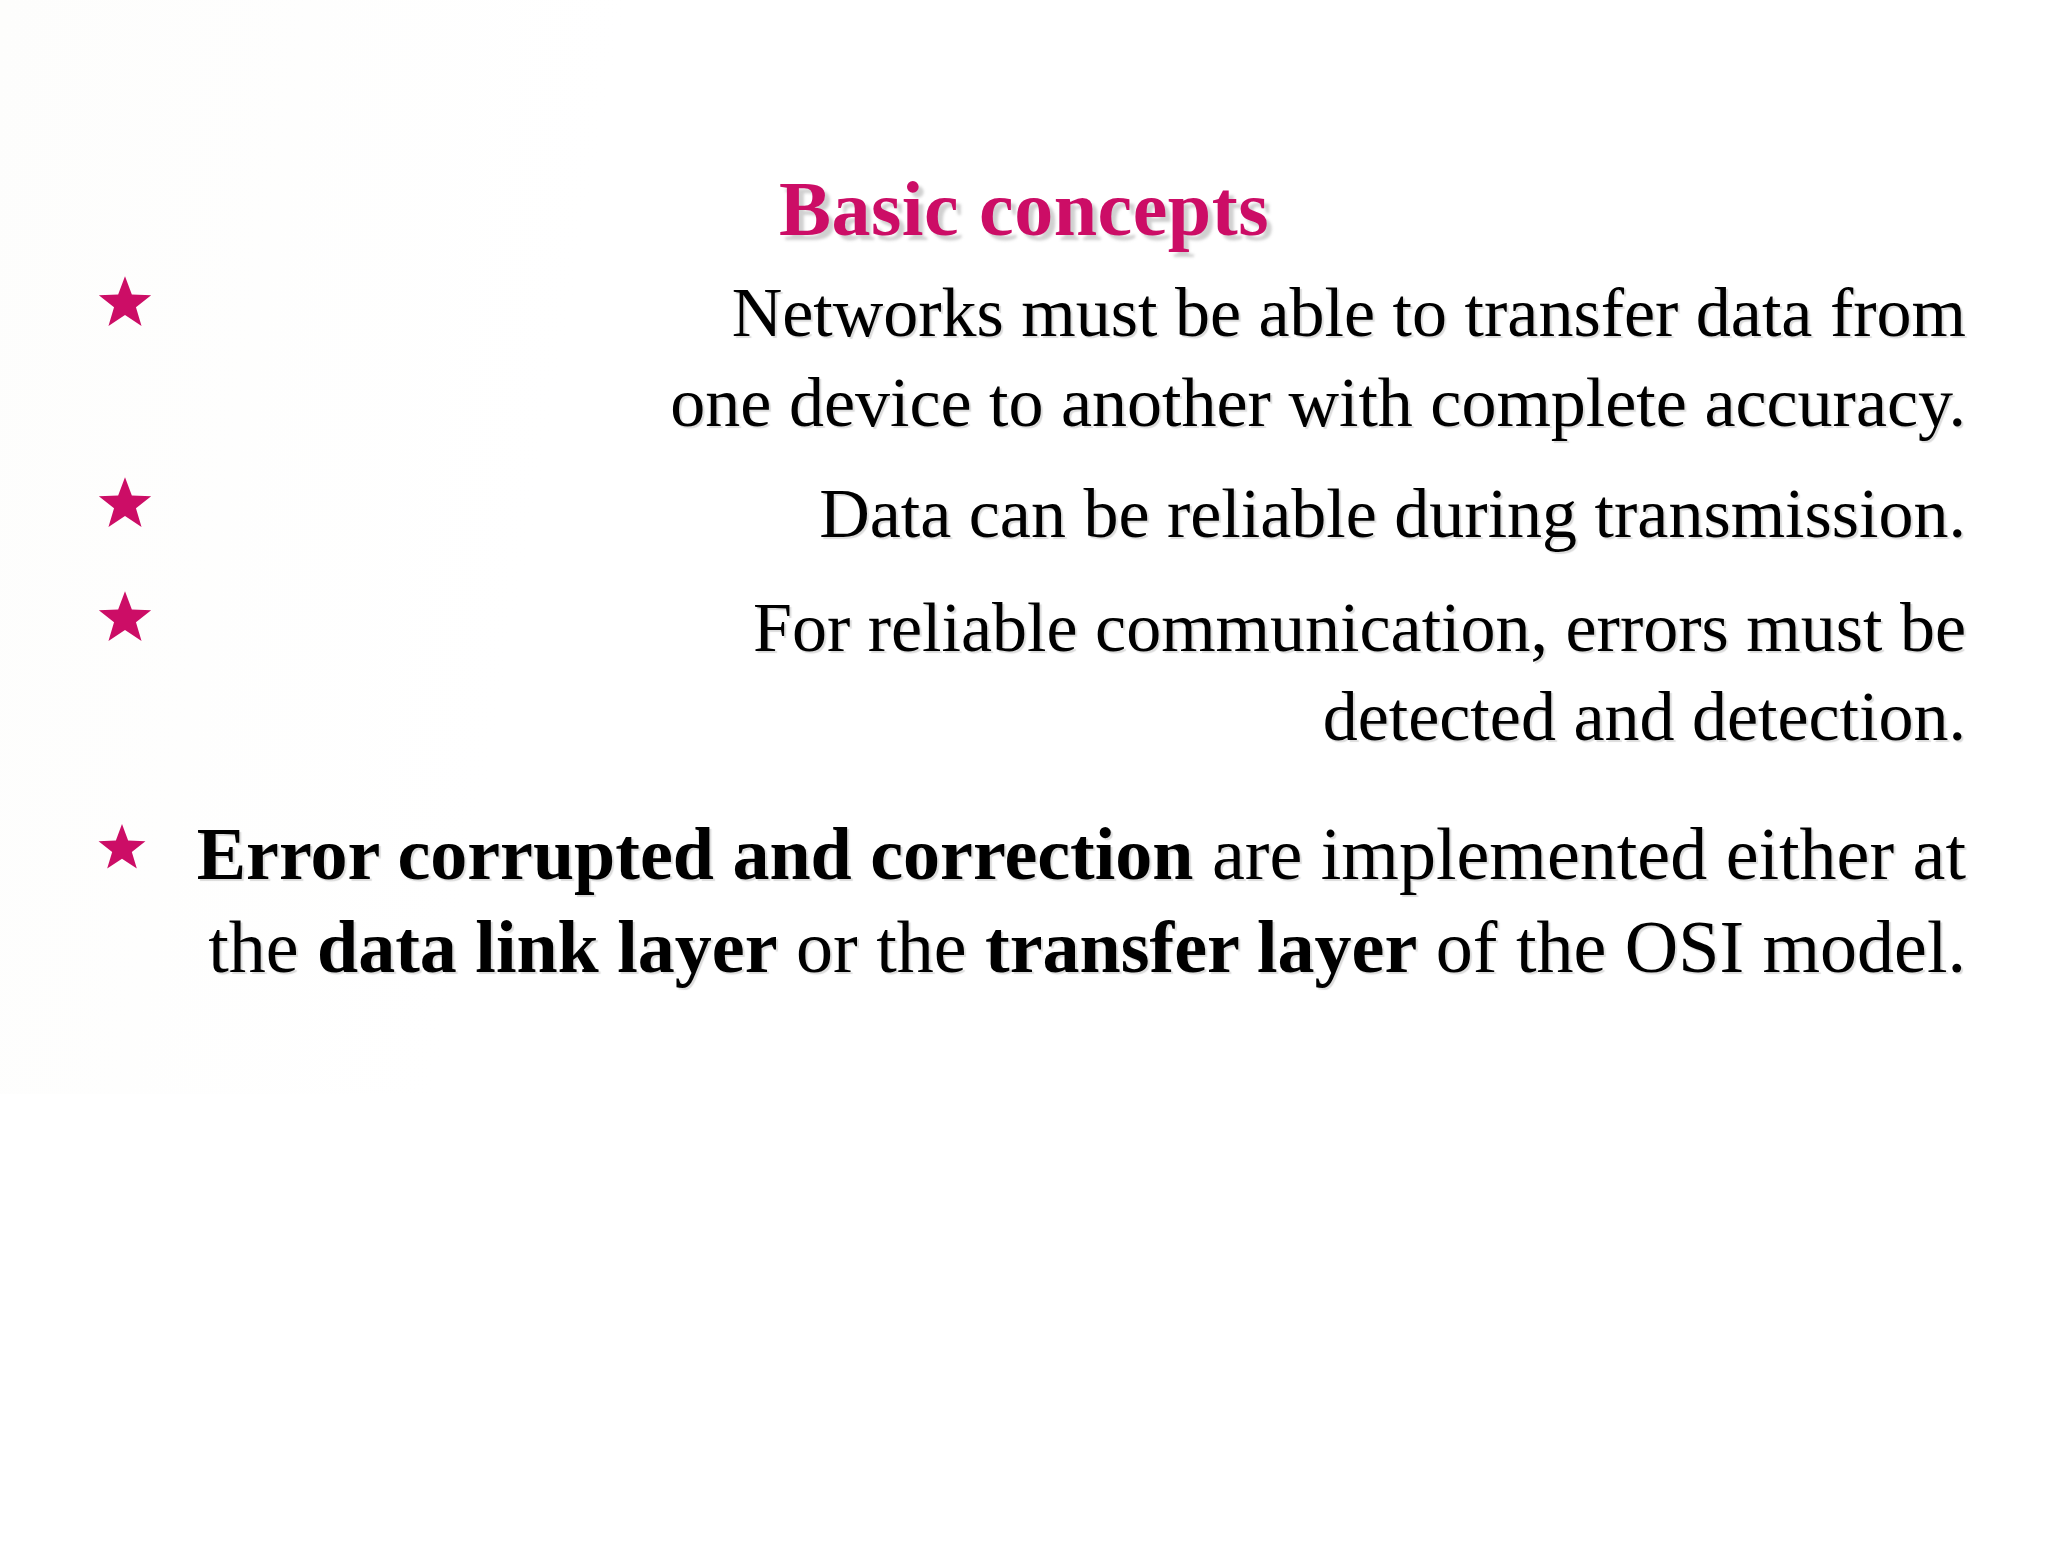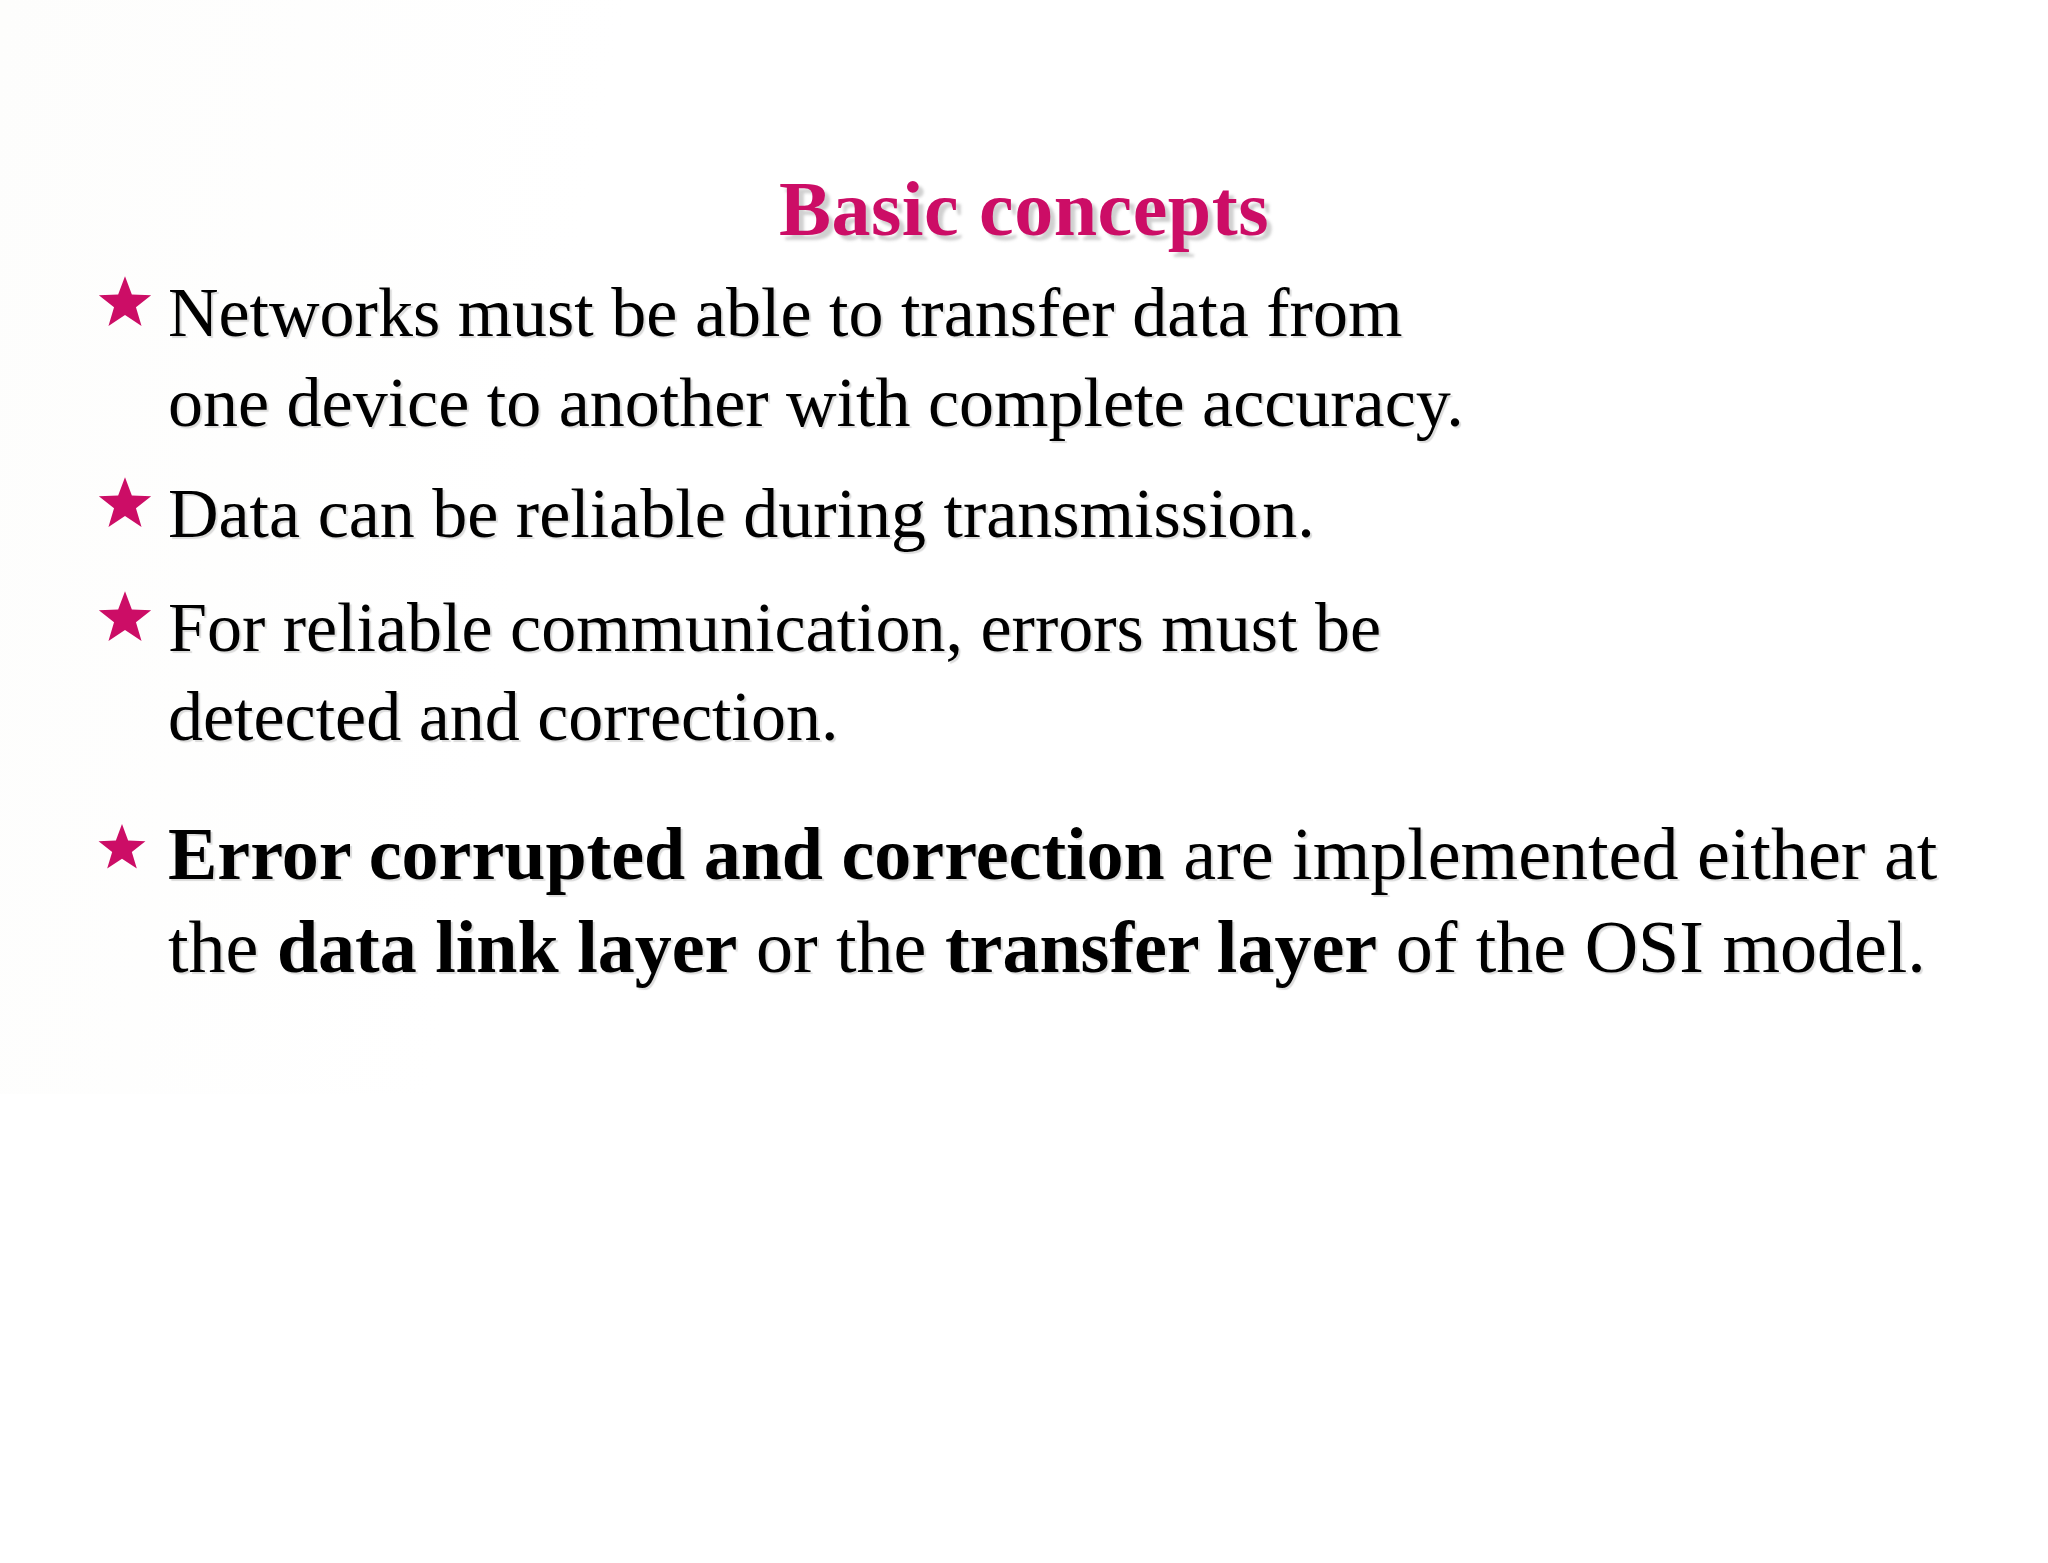--- a/index.html
+++ b/index.html
@@ -66,20 +66,21 @@
     display: block;
   }
 
   .bullet-text {
     flex: 1 1 auto;
     font-family: "Liberation Serif", "DejaVu Serif", serif;
     font-size: 70px;
     line-height: 1.28;
     color: #000000;
     text-shadow: 2px 2px 1px rgba(140,140,140,0.30);
+    text-align: right;
     -webkit-font-smoothing: antialiased;
   }
 
   .bullet-text b {
     font-weight: bold;
   }
 
   
   #bullet-0 .bullet-text { font-size: 70px; }
   #bullet-0 { margin-bottom: 22px; }
@@ -122,21 +123,21 @@
       </span>
       <span class="bullet-text"><span class="nowrap">Data can be reliable during transmission.</span></span>
     </div>
 
     <div class="bullet" id="bullet-2">
       <span class="bullet-star">
         <svg width="58" height="58" viewBox="0 0 100 100" aria-hidden="true">
           <polygon points="50,4 61.8,35.5 95.1,36.8 68.9,57.5 78.5,89.5 50,70.8 21.5,89.5 31.1,57.5 4.9,36.8 38.2,35.5" fill="#cc0d66"></polygon>
         </svg>
       </span>
-      <span class="bullet-text"><span class="nowrap">For reliable communication, errors must be</span><br><span class="nowrap">detected and correction.</span></span>
+      <span class="bullet-text"><span class="nowrap">For reliable communication, errors must be</span><br><span class="nowrap">detected and detection.</span></span>
     </div>
 
     <div class="bullet" id="bullet-3">
       <span class="bullet-star">
         <svg width="52" height="52" viewBox="0 0 100 100" aria-hidden="true">
           <polygon points="50,4 61.8,35.5 95.1,36.8 68.9,57.5 78.5,89.5 50,70.8 21.5,89.5 31.1,57.5 4.9,36.8 38.2,35.5" fill="#cc0d66"></polygon>
         </svg>
       </span>
       <span class="bullet-text"><b>Error corrupted and correction</b><span> are implemented either at the </span><b>data link layer</b><span> or the </span><b>transfer layer</b><span> of the OSI model.</span></span>
     </div>

